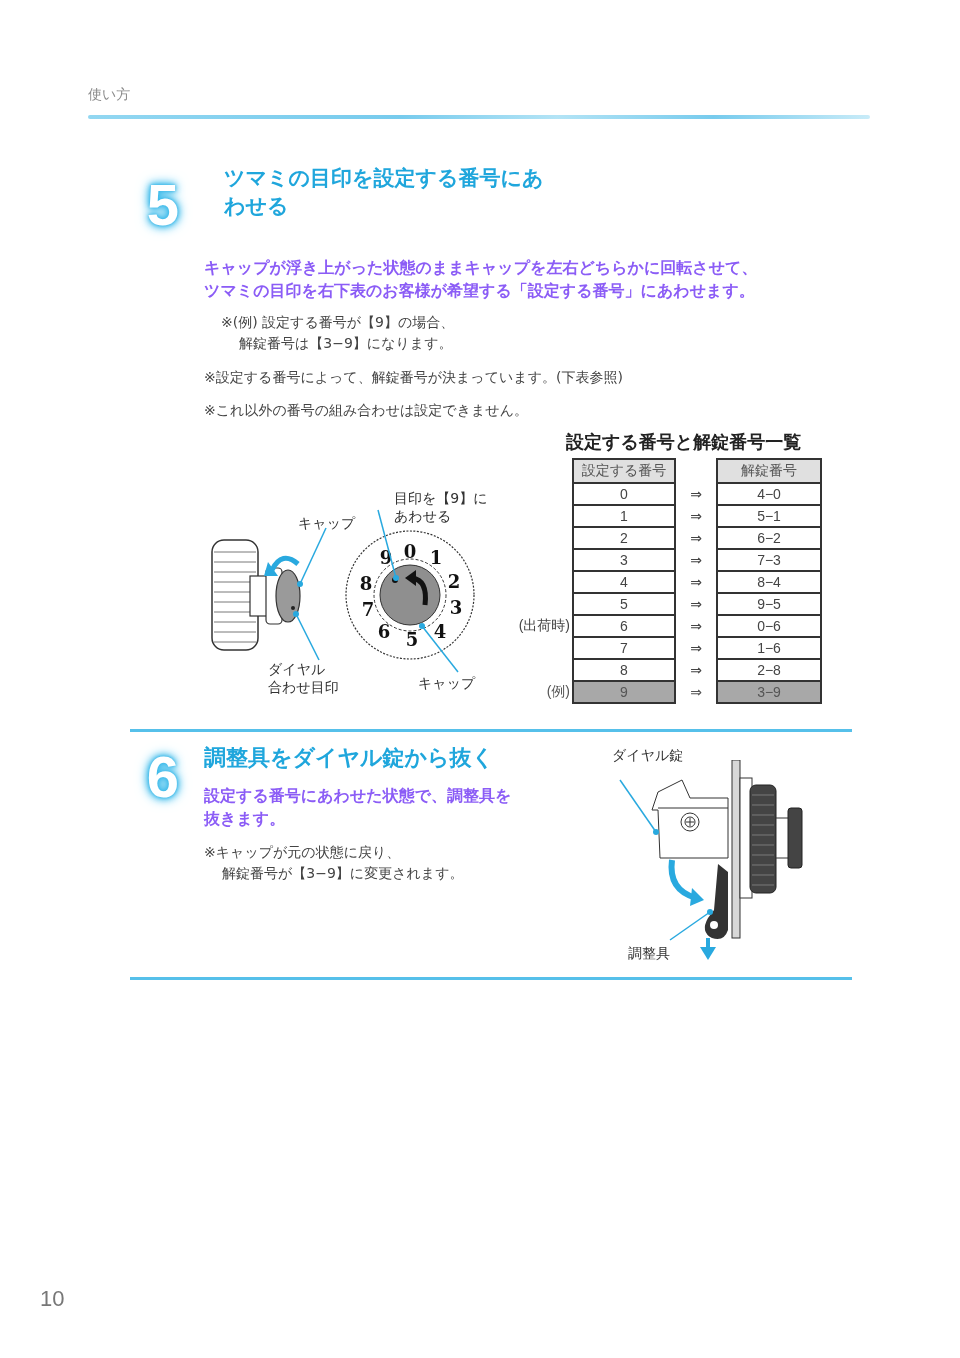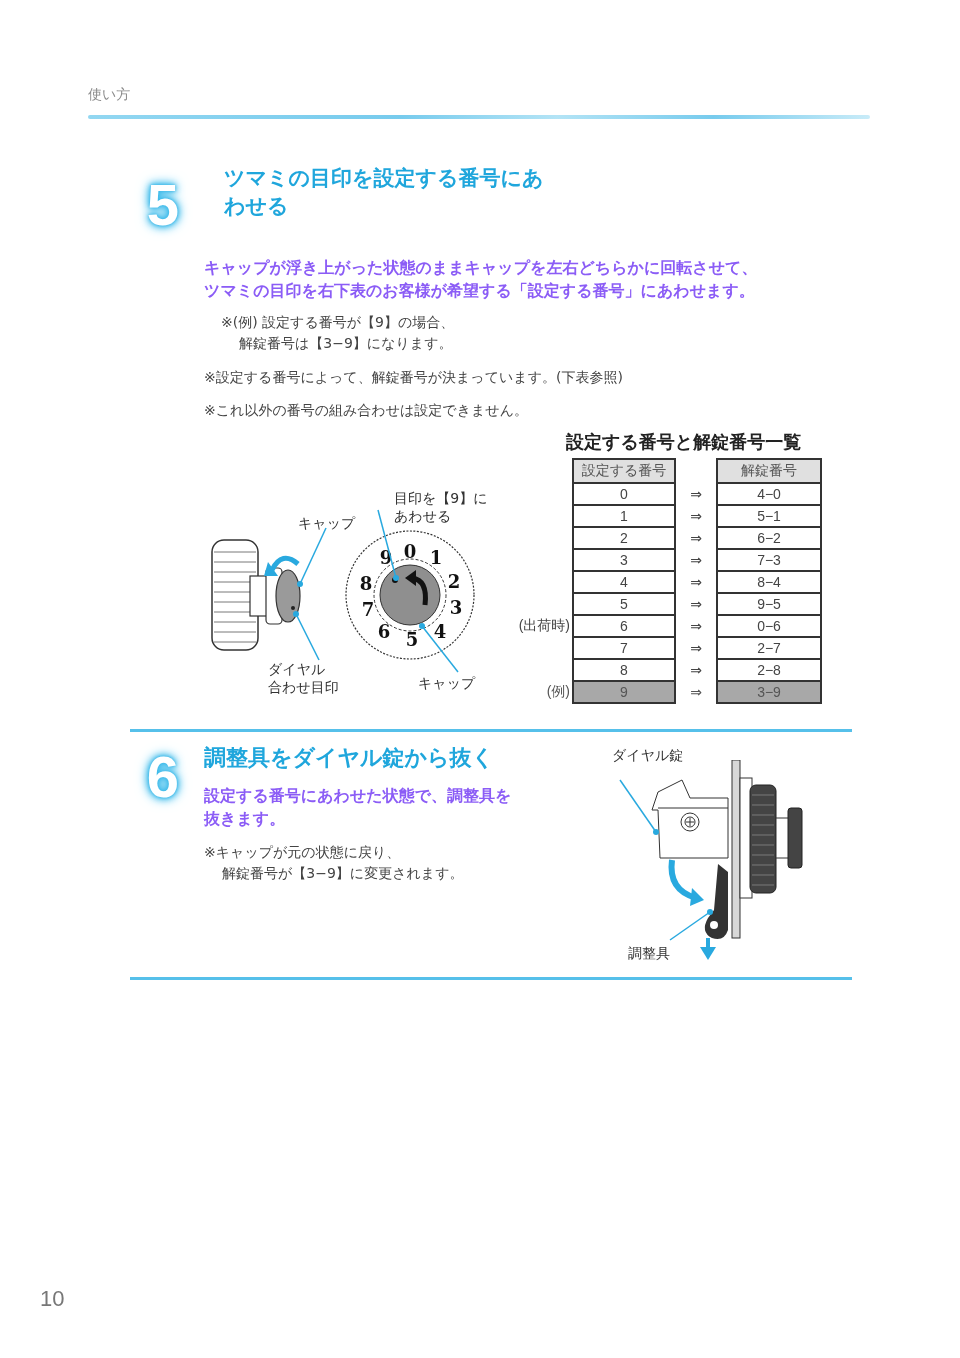--- a/index.html
+++ b/index.html
@@ -165,21 +165,21 @@
         <tr>
           <td class="side-label" style="border:none;background:none;text-align:right;padding-right:2px;">(出荷時)</td>
           <td>6</td>
           <td class="arrow-cell" style="border:none;background:none;">⇒</td>
           <td>0−6</td>
         </tr>
         <tr>
           <td class="side-label" style="border:none;background:none;text-align:right;padding-right:2px;"></td>
           <td>7</td>
           <td class="arrow-cell" style="border:none;background:none;">⇒</td>
-          <td>2−7</td>
+          <td>1−6</td>
         </tr>
         <tr>
           <td class="side-label" style="border:none;background:none;text-align:right;padding-right:2px;"></td>
           <td>8</td>
           <td class="arrow-cell" style="border:none;background:none;">⇒</td>
           <td>2−8</td>
         </tr>
         <tr class="hl">
           <td class="side-label" style="border:none;background:none;text-align:right;padding-right:2px;">(例)</td>
           <td>9</td>

